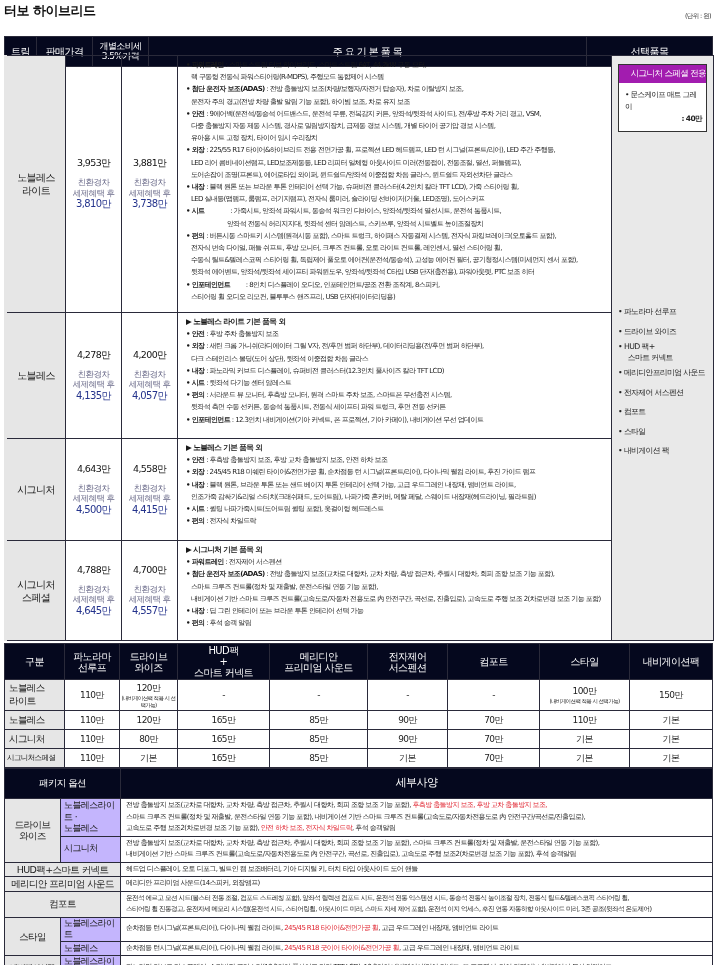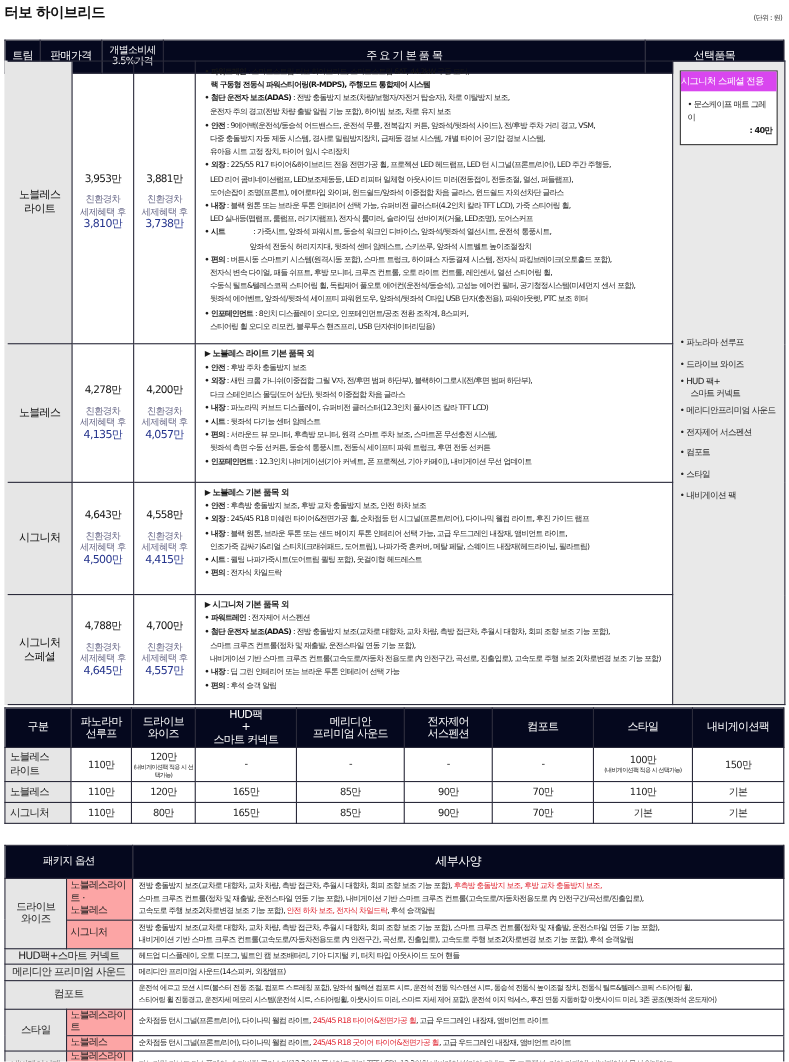--- a/index.html
+++ b/index.html
@@ -14,30 +14,30 @@
 .trim{background:#e6e6e6;text-align:center;font-size:10px;line-height:1.3;color:#111;border-left:3px solid #e6e6e6}
 .price{text-align:center;font-size:9.5px;color:#111;line-height:1.25}
 .price .sub{color:#6b6b8a;font-size:8.5px;margin-top:8px;display:block}
 .price .after{color:#24338c;font-size:10px;display:block}
 .feat{padding:3px 6px 3px 8px;font-size:7px;line-height:12.2px;color:#1a1a1a;vertical-align:top}
 .feat .ln{display:block;white-space:nowrap;overflow:hidden}
 .feat .hd{font-weight:bold}
 .feat .ttl{font-weight:bold;font-size:7.6px}
 .opt{background:#e9e9e9;vertical-align:top;padding:6px 6px;font-size:7.6px}
 .spbox{border:1px solid #333;background:#fff;margin:2px 0 0 0}
-.spbox .h{background:#d946ef;color:#fff;text-align:left;font-size:8.5px;padding:3px 0}
+.spbox .h{background:#a21caf;color:#fff;text-align:right;font-size:8.5px;padding:3px 0}
 .spbox .b{padding:6px 4px 6px 6px;font-size:7.5px;line-height:12px}
 .spbox .b .r{text-align:right;font-weight:bold}
 .optlist{margin-top:170px;line-height:19.5px;font-size:7.8px}
 .t2 td{text-align:center;font-size:9px;height:19px}
 .t2 td.lbl{background:#e6e6e6;font-size:9.5px;text-align:left;padding-left:4px}
 .t2 .tiny{font-size:5.5px;display:block;line-height:7px}
 .t3 td{font-size:7px;padding:1px 5px;line-height:11.5px}
 .t3 td.g{background:#e6e6e6;text-align:center;font-size:9.5px;padding:0}
-.t3 td.g2{background:#fca5a5;font-size:9px;padding:0 3px}
+.t3 td.g2{background:#c4b5fd;font-size:9px;padding:0 3px}
 .red{color:#e0222e}
 .dash-b{border-bottom:1px dashed #555 !important}
 .ln{display:block}
 </style>
 </head>
 <body>
 
 <div class="title">터보 하이브리드</div>
 <div class="unit">(단위 : 원)</div>
 
@@ -83,38 +83,38 @@
     <td class="price"><span>3,953만</span><span class="sub">
             <span class="ln">친환경차</span>
             <span class="ln">세제혜택 후</span>
           </span><span class="after">3,810만</span></td>
     <td class="price"><span>3,881만</span><span class="sub">
             <span class="ln">친환경차</span>
             <span class="ln">세제혜택 후</span>
           </span><span class="after">3,738만</span></td>
     <td class="feat" id="f0">
           <span class="ln"><span class="hd">• 파워트레인</span><span style="white-space: pre;"> : 스마트스트림 터보 하이브리드, 스마트스트림 6AT, 44.2kW 구동 모터,</span></span>
-          <span class="ln"><span style="white-space: pre; font-weight: bold;">   랙 구동형 전동식 파워스티어링(R-MDPS), 주행모드 통합제어 시스템</span></span>
+          <span class="ln"><span style="white-space: pre;">   랙 구동형 전동식 파워스티어링(R-MDPS), 주행모드 통합제어 시스템</span></span>
           <span class="ln"><span class="hd">• 첨단 운전자 보조(ADAS)</span><span style="white-space: pre;"> : 전방 충돌방지 보조(차량/보행자/자전거 탑승자), 차로 이탈방지 보조,</span></span>
           <span class="ln"><span style="white-space: pre;">   운전자 주의 경고(전방 차량 출발 알림 기능 포함), 하이빔 보조, 차로 유지 보조</span></span>
           <span class="ln"><span class="hd">• 안전</span><span style="white-space: pre;"> : 9에어백(운전석/동승석 어드밴스드, 운전석 무릎, 전복감지 커튼, 앞좌석/뒷좌석 사이드), 전/후방 주차 거리 경고, VSM,</span></span>
           <span class="ln"><span style="white-space: pre;">   다중 충돌방지 자동 제동 시스템, 경사로 밀림방지장치, 급제동 경보 시스템, 개별 타이어 공기압 경보 시스템,</span></span>
           <span class="ln"><span style="white-space: pre;">   유아용 시트 고정 장치, 타이어 임시 수리장치</span></span>
           <span class="ln"><span class="hd">• 외장</span><span style="white-space: pre; text-align: right;"> : 225/55 R17 타이어&amp;하이브리드 전용 전면가공 휠, 프로젝션 LED 헤드램프, LED 턴 시그널(프론트/리어), LED 주간 주행등,</span></span>
           <span class="ln"><span style="white-space: pre;">   LED 리어 콤비네이션램프, LED보조제동등, LED 리피터 일체형 아웃사이드 미러(전동접이, 전동조절, 열선, 퍼들램프),</span></span>
           <span class="ln"><span style="white-space: pre;">   도어손잡이 조명(프론트), 에어로타입 와이퍼, 윈드쉴드/앞좌석 이중접합 차음 글라스, 윈드쉴드 자외선차단 글라스</span></span>
           <span class="ln"><span class="hd">• 내장</span><span style="white-space: pre;"> : 블랙 원톤 또는 브라운 투톤 인테리어 선택 가능, 슈퍼비전 클러스터(4.2인치 칼라 TFT LCD), 가죽 스티어링 휠,</span></span>
           <span class="ln"><span style="white-space: pre;">   LED 실내등(맵램프, 룸램프, 러기지램프), 전자식 룸미러, 슬라이딩 선바이저(거울, LED조명), 도어스커프</span></span>
           <span class="ln"><span class="hd">• 시트</span><span style="white-space: pre; margin-left: 24px;"> : 가죽시트, 앞좌석 파워시트, 동승석 워크인 디바이스, 앞좌석/뒷좌석 열선시트, 운전석 통풍시트,</span></span>
           <span class="ln"><span style="white-space: pre; margin-left: 36px;">   앞좌석 전동식 허리지지대, 뒷좌석 센터 암레스트, 스키쓰루, 앞좌석 시트벨트 높이조절장치</span></span>
           <span class="ln"><span class="hd">• 편의</span><span style="white-space: pre;"> : 버튼시동 스마트키 시스템(원격시동 포함), 스마트 트렁크, 하이패스 자동결제 시스템, 전자식 파킹브레이크(오토홀드 포함),</span></span>
           <span class="ln"><span style="white-space: pre;">   전자식 변속 다이얼, 패들 쉬프트, 후방 모니터, 크루즈 컨트롤, 오토 라이트 컨트롤, 레인센서, 열선 스티어링 휠,</span></span>
           <span class="ln"><span style="white-space: pre;">   수동식 틸트&amp;텔레스코픽 스티어링 휠, 독립제어 풀오토 에어컨(운전석/동승석), 고성능 에어컨 필터, 공기청정시스템(미세먼지 센서 포함),</span></span>
           <span class="ln"><span style="white-space: pre;">   뒷좌석 에어벤트, 앞좌석/뒷좌석 세이프티 파워윈도우, 앞좌석/뒷좌석 C타입 USB 단자(충전용), 파워아웃렛, PTC 보조 히터</span></span>
-          <span class="ln"><span class="hd">• 인포테인먼트</span><span style="white-space: pre;"> : 8인치 디스플레이 오디오, 인포테인먼트/공조 전환 조작계, 8스피커,</span></span>
+          <span class="ln"><span class="hd">• 인포테인먼트</span><span style="white-space: pre; padding-left: 14px;"> : 8인치 디스플레이 오디오, 인포테인먼트/공조 전환 조작계, 8스피커,</span></span>
           <span class="ln"><span style="white-space: pre;">   스티어링 휠 오디오 리모컨, 블루투스 핸즈프리, USB 단자(데이터리딩용)</span></span>
         </td>
     <td class="opt" rowspan="4">
       <div class="spbox">
         <div class="h">시그니처 스페셜 전용</div>
         <div class="b">
               <span class="ln">• 문스케이프 매트 그레이</span>
               <span class="ln r">: 40만</span>
             </div>
       </div>
@@ -141,21 +141,21 @@
             <span class="ln">세제혜택 후</span>
           </span><span class="after">4,135만</span></td>
     <td class="price"><span>4,200만</span><span class="sub">
             <span class="ln">친환경차</span>
             <span class="ln">세제혜택 후</span>
           </span><span class="after">4,057만</span></td>
     <td class="feat">
           <span class="ln ttl">▶ 노블레스 라이트 기본 품목 외</span>
           <div id="f1">
             <span class="ln"><span class="hd">• 안전</span><span style="white-space: pre;"> : 후방 주차 충돌방지 보조</span></span>
-            <span class="ln"><span class="hd">• 외장</span><span style="white-space: pre;"> : 새틴 크롬 가니쉬(이중접합 그릴 V자, 전/후면 범퍼 하단부), 블랙하이그로시(전/후면 범퍼 하단부),</span></span>
+            <span class="ln"><span class="hd">• 외장</span><span style="white-space: pre;"> : 새틴 크롬 가니쉬(라디에이터 그릴 V자, 전/후면 범퍼 하단부), 데이터리딩용(전/후면 범퍼 하단부),</span></span>
             <span class="ln"><span style="white-space: pre;">   다크 스테인리스 몰딩(도어 상단), 뒷좌석 이중접합 차음 글라스</span></span>
             <span class="ln"><span class="hd">• 내장</span><span style="white-space: pre;"> : 파노라믹 커브드 디스플레이, 슈퍼비전 클러스터(12.3인치 풀사이즈 칼라 TFT LCD)</span></span>
             <span class="ln"><span class="hd">• 시트</span><span style="white-space: pre;"> : 뒷좌석 다기능 센터 암레스트</span></span>
             <span class="ln"><span class="hd">• 편의</span><span style="white-space: pre;"> : 서라운드 뷰 모니터, 후측방 모니터, 원격 스마트 주차 보조, 스마트폰 무선충전 시스템,</span></span>
             <span class="ln"><span style="white-space: pre;">   뒷좌석 측면 수동 선커튼, 동승석 통풍시트, 전동식 세이프티 파워 트렁크, 후면 전동 선커튼</span></span>
             <span class="ln"><span class="hd">• 인포테인먼트</span><span style="white-space: pre;"> : 12.3인치 내비게이션(기아 커넥트, 폰 프로젝션, 기아 카페이), 내비게이션 무선 업데이트</span></span>
           </div>
         </td>
   </tr>
 
@@ -287,20 +287,31 @@
     <td class="lbl">시그니처</td>
     <td>110만</td>
     <td>80만</td>
     <td>165만</td>
     <td>85만</td>
     <td>90만</td>
     <td>70만</td>
     <td>기본</td>
     <td>기본</td>
   </tr>
+  <tr>
+    <td class="lbl" style="font-size:7.5px;padding-left:2px">시그니처스페셜</td>
+    <td>110만</td>
+    <td>기본</td>
+    <td>165만</td>
+    <td>85만</td>
+    <td>기본</td>
+    <td>70만</td>
+    <td>기본</td>
+    <td>기본</td>
+  </tr>
 </tbody>
   </table>
 
 <table class="t3" style="top:768px;">
   <colgroup>
       <col style="width:56px">
       <col style="width:60px">
       <col style="width:592px">
     </colgroup>
   <tbody>

